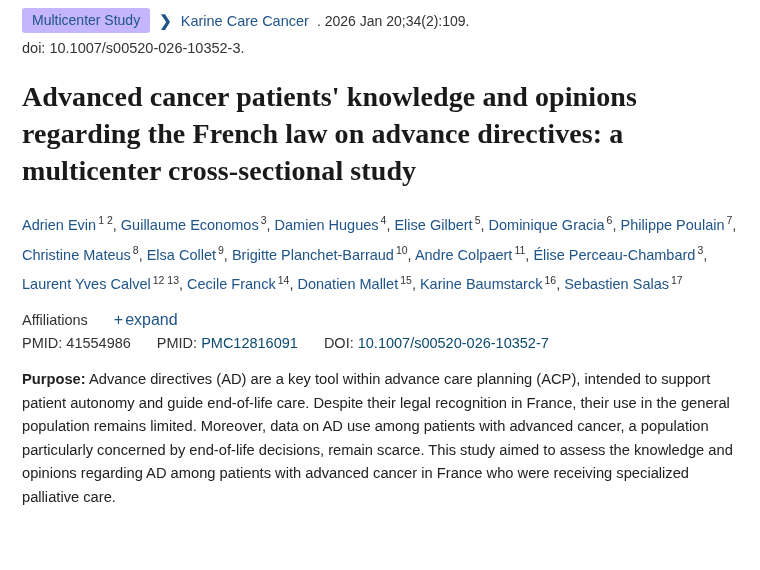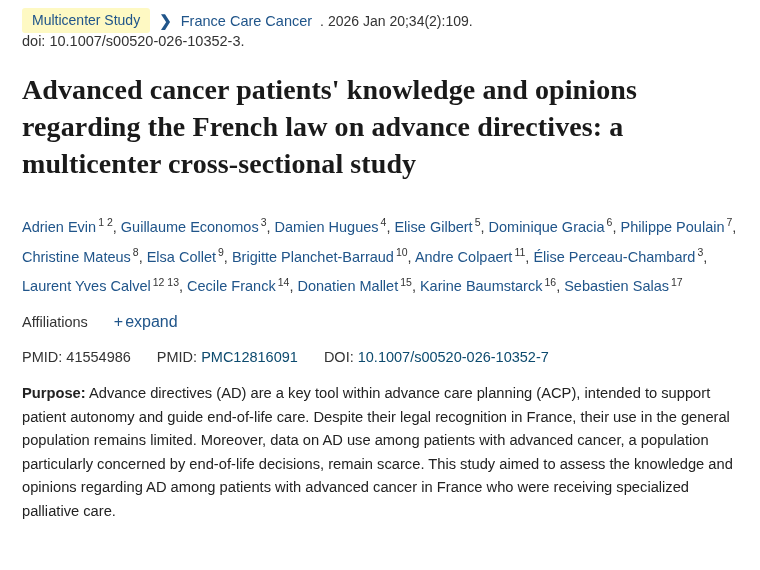--- a/index.html
+++ b/index.html
@@ -28,21 +28,21 @@
   
   .cite-row {
     display: flex;
     align-items: center;
     gap: 8px;
     font-size: 14.5px;
     line-height: 20px;
     margin-top: 2px;
   }
   .pubtype {
-    background: #fef9c3;
+    background: #c4b5fd;
     color: #20558a;
     border-radius: 3px;
     padding: 4px 10px 5px 10px;
     font-size: 14px;
     line-height: 16px;
     white-space: nowrap;
   }
   .chev {
     color: #20558a;
     font-size: 15px;
@@ -52,38 +52,39 @@
   .journal {
     color: #20558a;
     text-decoration: none;
     font-size: 14.5px;
   }
   .cite-rest {
     color: #333333;
     font-size: 14px;
   }
   .doi-line {
+    margin-top: 7px;
     font-size: 14.5px;
     color: #333333;
   }
 
   
   h1.title {
     font-family: "Liberation Serif", serif;
     font-size: 28px;
     line-height: 37px;
     font-weight: bold;
     color: #1a1a1a;
     margin: 22px 0 0 0;
     letter-spacing: 0.1px;
   }
 
   
   .authors {
-    margin-top: 28px;
+    margin-top: 19px;
     font-size: 14.5px;
     line-height: 25px;
     color: #20558a;
   }
   .author {
     color: #20558a;
     text-decoration: none;
     cursor: pointer;
   }
   .sup {
@@ -104,21 +105,21 @@
     gap: 26px;
   }
   .expand {
     color: #20558a;
     cursor: pointer;
     font-size: 16px;
   }
   .expand .plus { font-weight: normal; margin-right: 2px; }
 
   .ids-row {
-    margin-top: 18px;
+    margin-top: 6px;
     font-size: 14.5px;
     color: #333333;
     display: flex;
     gap: 26px;
     flex-wrap: wrap;
   }
   .ids-row a {
     color: #0c4a6e;
     text-decoration: none;
   }
@@ -143,21 +144,21 @@
 </style>
 </head>
 <body>
 
 <div class="page">
   <div class="content">
 
     <div class="cite-row">
       <span class="pubtype">Multicenter Study</span>
       <span class="chev">❯</span>
-      <a class="journal" href="#">France Care Cancer</a>
+      <a class="journal" href="#">Karine Care Cancer</a>
       <span class="cite-rest">. 2026 Jan 20;34(2):109.</span>
     </div>
 
     <div class="doi-line">doi: 10.1007/s00520-026-10352-3.</div>
 
     <h1 class="title">Advanced cancer patients' knowledge and opinions regarding the French law on advance directives: a multicenter cross-sectional study</h1>
 
     <div class="authors">
       <span><a class="author" href="#">Adrien Evin</a><span class="sup">1 2</span><span class="comma">, </span></span><span><a class="author" href="#">Guillaume Economos</a><span class="sup">3</span><span class="comma">, </span></span><span><a class="author" href="#">Damien Hugues</a><span class="sup">4</span><span class="comma">, </span></span><span><a class="author" href="#">Elise Gilbert</a><span class="sup">5</span><span class="comma">, </span></span><span><a class="author" href="#">Dominique Gracia</a><span class="sup">6</span><span class="comma">, </span></span><span><a class="author" href="#">Philippe Poulain</a><span class="sup">7</span><span class="comma">, </span></span><span><a class="author" href="#">Christine Mateus</a><span class="sup">8</span><span class="comma">, </span></span><span><a class="author" href="#">Elsa Collet</a><span class="sup">9</span><span class="comma">, </span></span><span><a class="author" href="#">Brigitte Planchet-Barraud</a><span class="sup">10</span><span class="comma">, </span></span><span><a class="author" href="#">Andre Colpaert</a><span class="sup">11</span><span class="comma">, </span></span><span><a class="author" href="#">Élise Perceau-Chambard</a><span class="sup">3</span><span class="comma">, </span></span><span><a class="author" href="#">Laurent Yves Calvel</a><span class="sup">12 13</span><span class="comma">, </span></span><span><a class="author" href="#">Cecile Franck</a><span class="sup">14</span><span class="comma">, </span></span><span><a class="author" href="#">Donatien Mallet</a><span class="sup">15</span><span class="comma">, </span></span><span><a class="author" href="#">Karine Baumstarck</a><span class="sup">16</span><span class="comma">, </span></span><span><a class="author" href="#">Sebastien Salas</a><span class="sup">17</span></span>
     </div>

